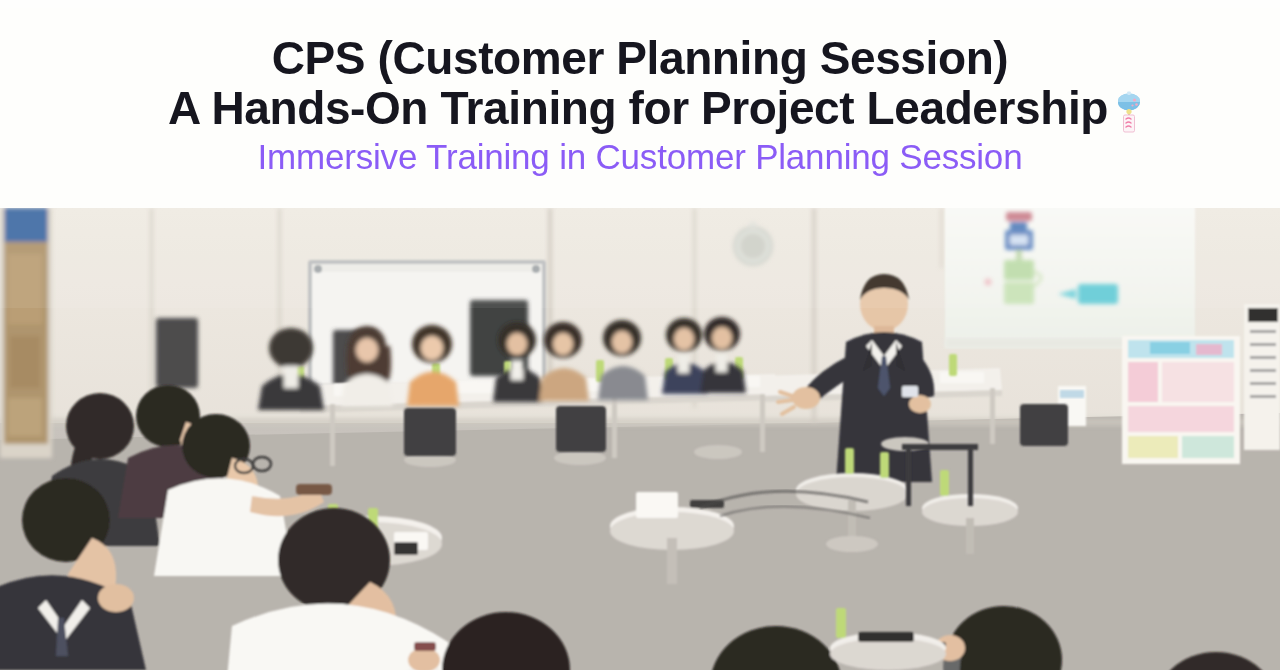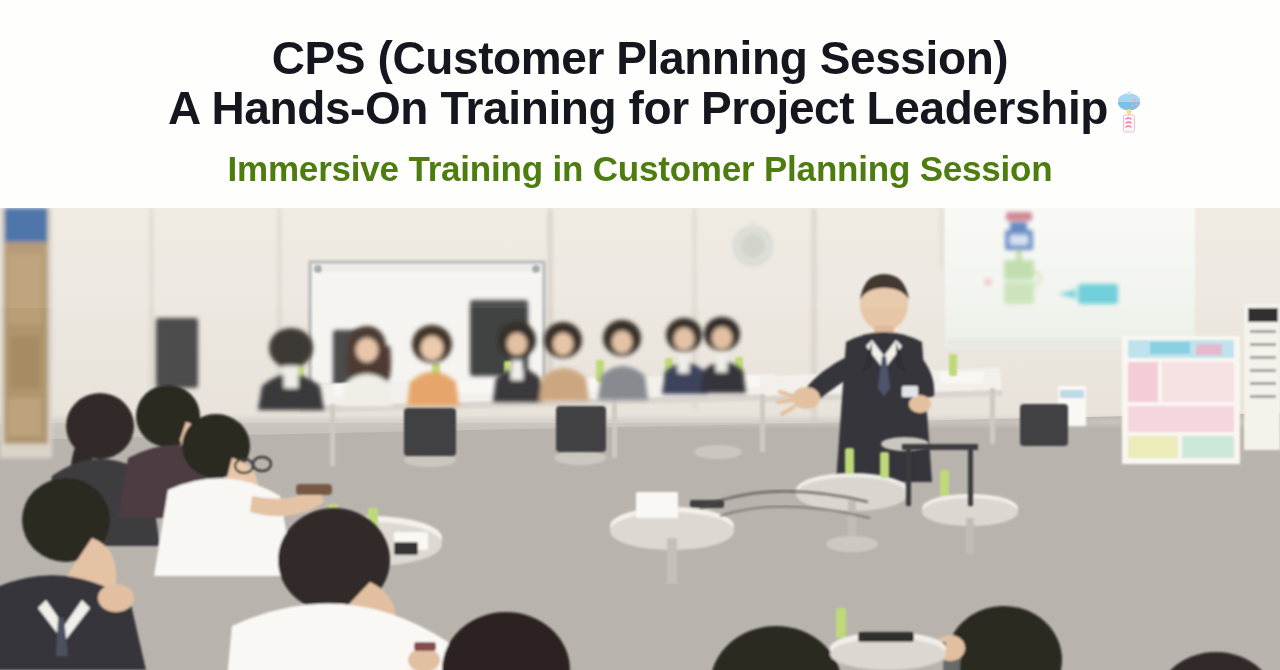--- a/index.html
+++ b/index.html
@@ -43,24 +43,24 @@
     text-align: center;
   }
   .title-line-2 {
     display: flex;
     align-items: center;
     justify-content: center;
     gap: 4px;
     margin-left: 34px;
   }
   .subtitle {
-    margin-top: 16px;
+    margin-top: 4px;
     font-size: 35px;
-    font-weight: bold;
-    color: #4d7c0f;
+    font-weight: normal;
+    color: #8b5cf6;
     letter-spacing: -0.2px;
     white-space: nowrap;
   }
 
   
   .windchime-icon {
     display: inline-block;
     width: 34px;
     height: 46px;
     position: relative;

